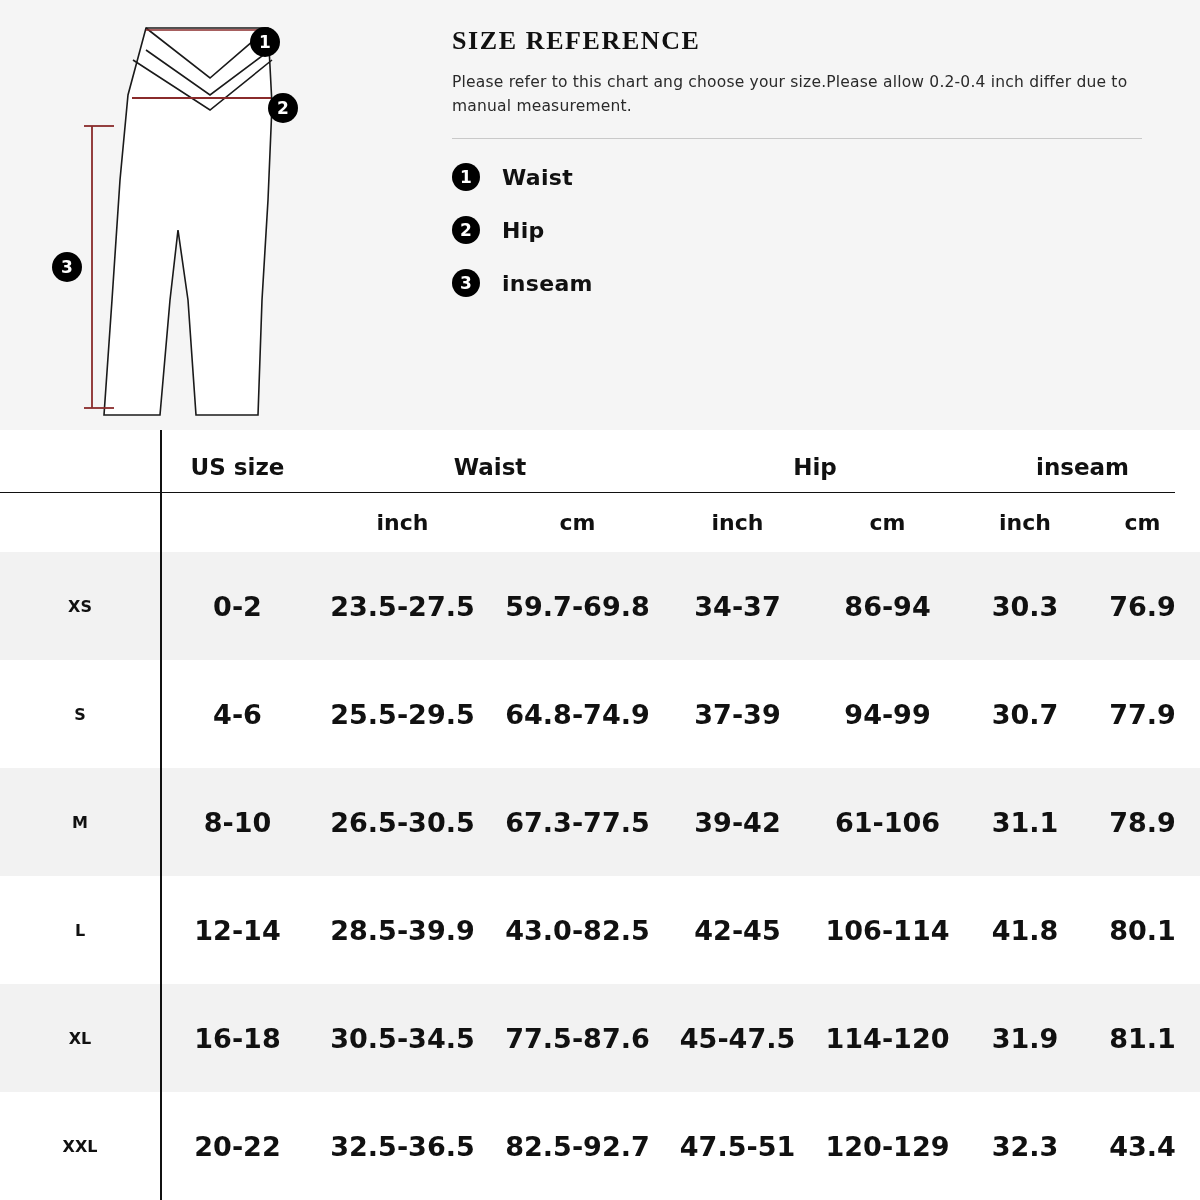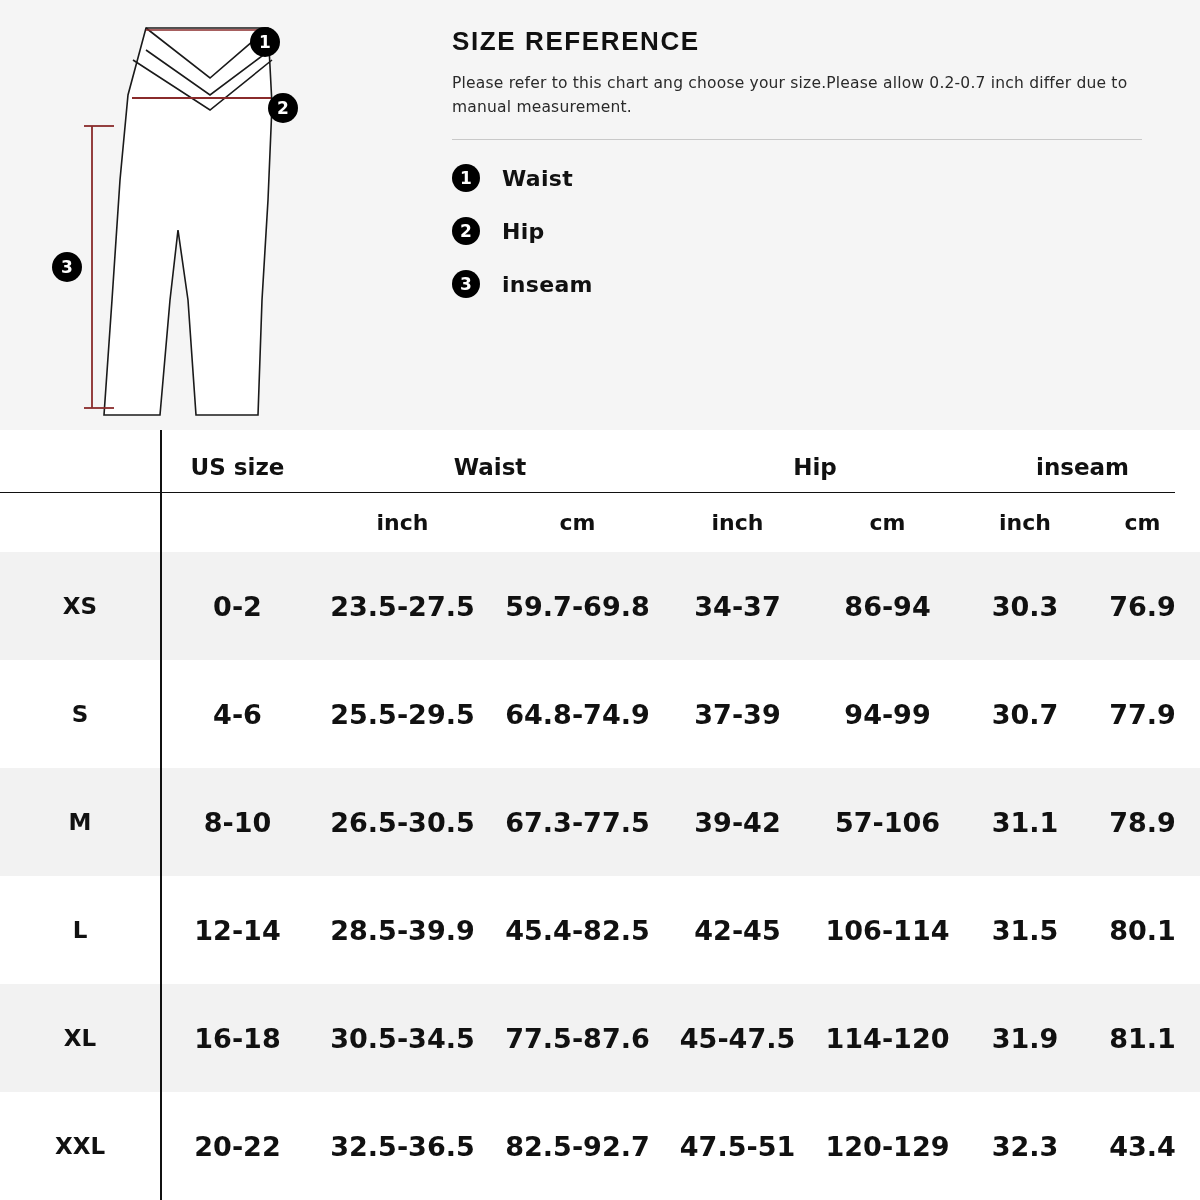--- a/index.html
+++ b/index.html
@@ -37,21 +37,21 @@
     position: relative;
     flex: 1;
     padding: 26px 60px 0 22px;
   }
   .sr-title {
     font-size: 26px;
     font-weight: bold;
     letter-spacing: 1.6px;
     color: #111;
     margin: 0 0 14px 0;
-    font-family: Liberation Sans, sans-serif;
+    font-family: Liberation Serif, serif;
   }
   .sr-desc {
     font-size: 15.5px;
     line-height: 1.55;
     color: #2a2a2a;
     max-width: 700px;
     margin: 0 0 20px 0;
     letter-spacing: 0.2px;
   }
   .sr-divider {
@@ -121,21 +121,21 @@
     padding-top: 12px;
   }
   tr.head-unit th {
     height: 60px;
     font-size: 22px;
   }
   tr.data-row td {
     height: 108px;
     font-size: 27px;
   }
-  tr.data-row td.size-cell { font-size: 23px; }
+  tr.data-row td.size-cell { font-size: 16px; }
   tr.shade td { background: #f2f2f2; }
 
   
   .vline {
     position: absolute;
     left: 160px;
     top: 0;
     width: 2px;
     height: 770px;
     background: #111;
@@ -192,21 +192,21 @@
 
         <g>
           <circle cx="67" cy="267" r="15" fill="#000"></circle>
           <text x="67" y="273" font-family="DejaVu Sans, sans-serif" font-size="17" font-weight="bold" fill="#fff" text-anchor="middle">3</text>
         </g>
       </svg>
     </div>
 
     <div class="info-area">
       <div class="sr-title">SIZE REFERENCE</div>
-      <div class="sr-desc">Please refer to this chart ang choose your size.Please allow 0.2-0.7 inch differ due to manual measurement.</div>
+      <div class="sr-desc">Please refer to this chart ang choose your size.Please allow 0.2-0.4 inch differ due to manual measurement.</div>
       <div class="sr-divider"></div>
 
       <div class="legend-row">
         <div class="num-badge">1</div>
         <div class="legend-label">Waist</div>
       </div>
       <div class="legend-row">
         <div class="num-badge">2</div>
         <div class="legend-label">Hip</div>
       </div>
@@ -271,32 +271,32 @@
           <td>94-99</td>
           <td>30.7</td>
           <td>77.9</td>
         </tr>
         <tr class="data-row shade">
           <td class="size-cell">M</td>
           <td>8-10</td>
           <td>26.5-30.5</td>
           <td>67.3-77.5</td>
           <td>39-42</td>
-          <td>57-106</td>
+          <td>61-106</td>
           <td>31.1</td>
           <td>78.9</td>
         </tr>
         <tr class="data-row">
           <td class="size-cell">L</td>
           <td>12-14</td>
           <td>28.5-39.9</td>
-          <td>45.4-82.5</td>
+          <td>43.0-82.5</td>
           <td>42-45</td>
           <td>106-114</td>
-          <td>31.5</td>
+          <td>41.8</td>
           <td>80.1</td>
         </tr>
         <tr class="data-row shade">
           <td class="size-cell">XL</td>
           <td>16-18</td>
           <td>30.5-34.5</td>
           <td>77.5-87.6</td>
           <td>45-47.5</td>
           <td>114-120</td>
           <td>31.9</td>

